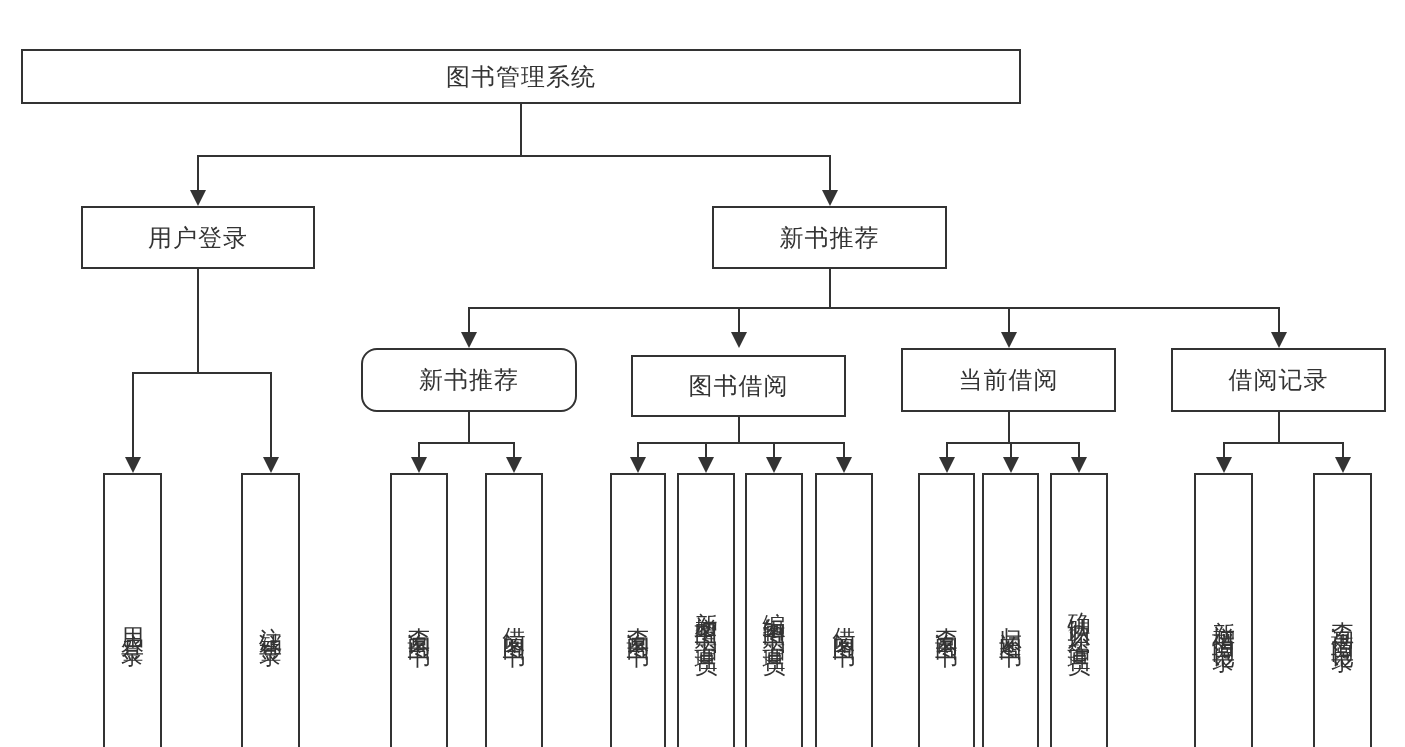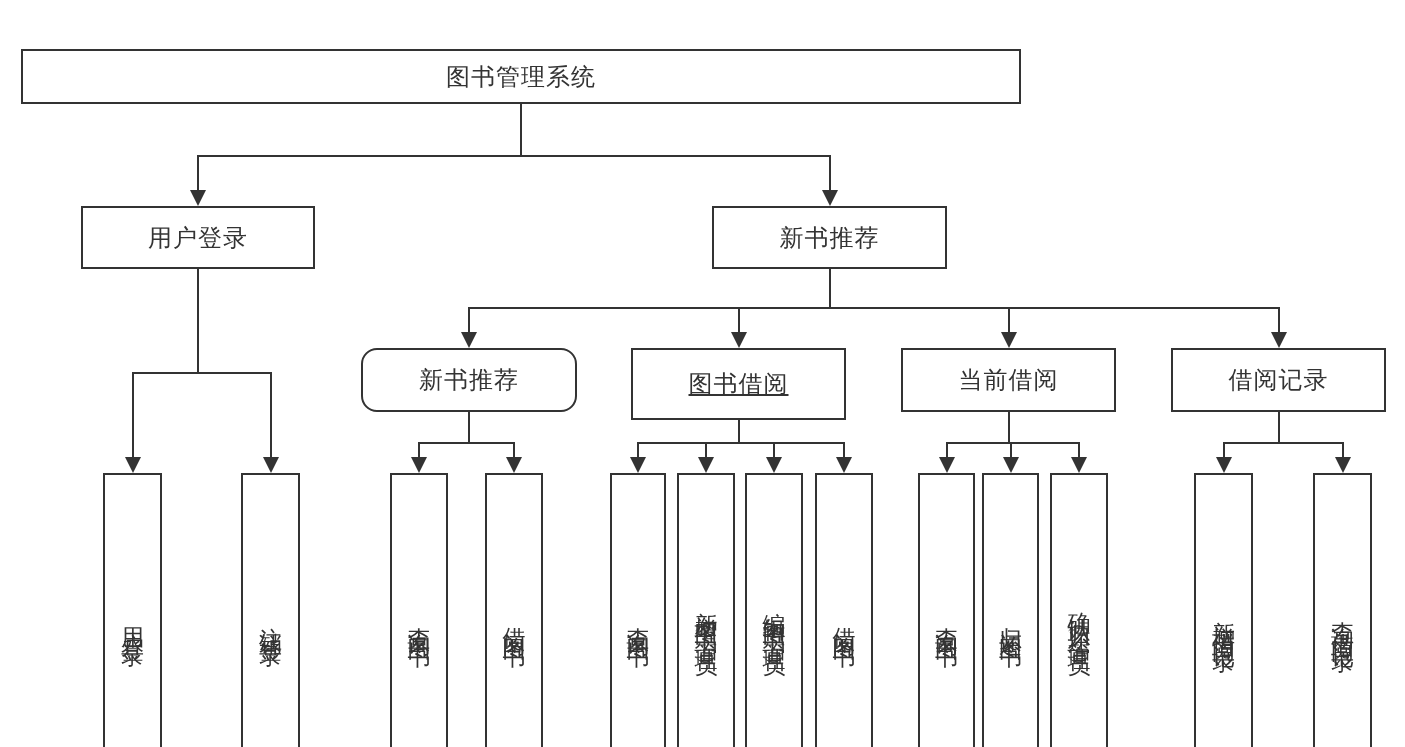--- a/index.html
+++ b/index.html
@@ -115,21 +115,21 @@
     </div>
     <div class="node" style="left: 81px; top: 170px; width: 234px; height: 63px;">
       <span class="label">用户登录</span>
     </div>
     <div class="node" style="left: 712px; top: 170px; width: 235px; height: 63px;">
       <span class="label">新书推荐</span>
     </div>
     <div class="node" style="left: 361px; top: 312px; width: 216px; height: 64px; border-radius: 16px;">
       <span class="label">新书推荐</span>
     </div>
-    <div class="node" style="left: 631px; top: 312px; width: 215px; height: 72px; text-decoration: underline;">
+    <div class="node" style="left: 631px; top: 319px; width: 215px; height: 62px;">
       <span class="label">图书借阅</span>
     </div>
     <div class="node" style="left: 901px; top: 312px; width: 215px; height: 64px; text-align: center;">
       <span class="label">当前借阅</span>
     </div>
     <div class="node" style="left: 1171px; top: 312px; width: 215px; height: 64px;">
       <span class="label">借阅记录</span>
     </div>
     <div class="node vertical" style="left: 103px; top: 437px; width: 59px; height: 296px;">
       <span class="label">用户登录</span>

